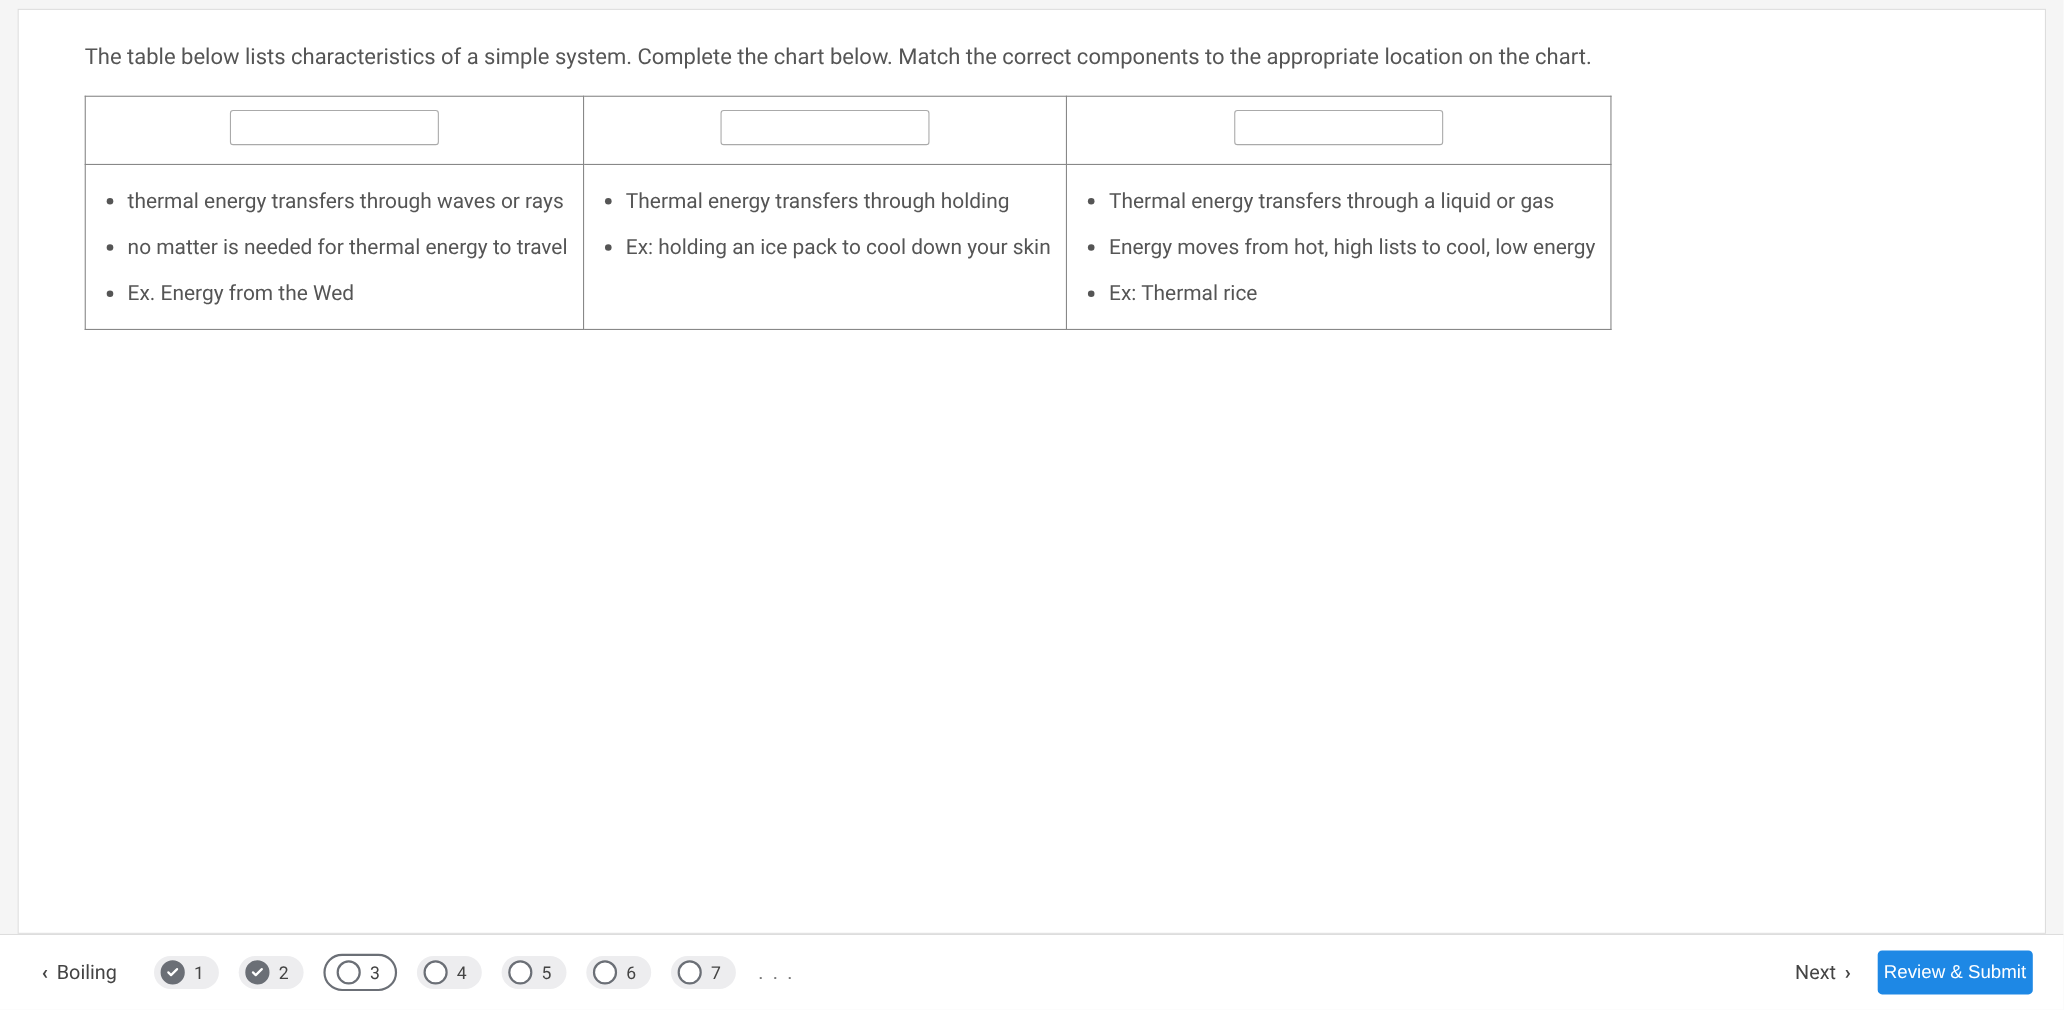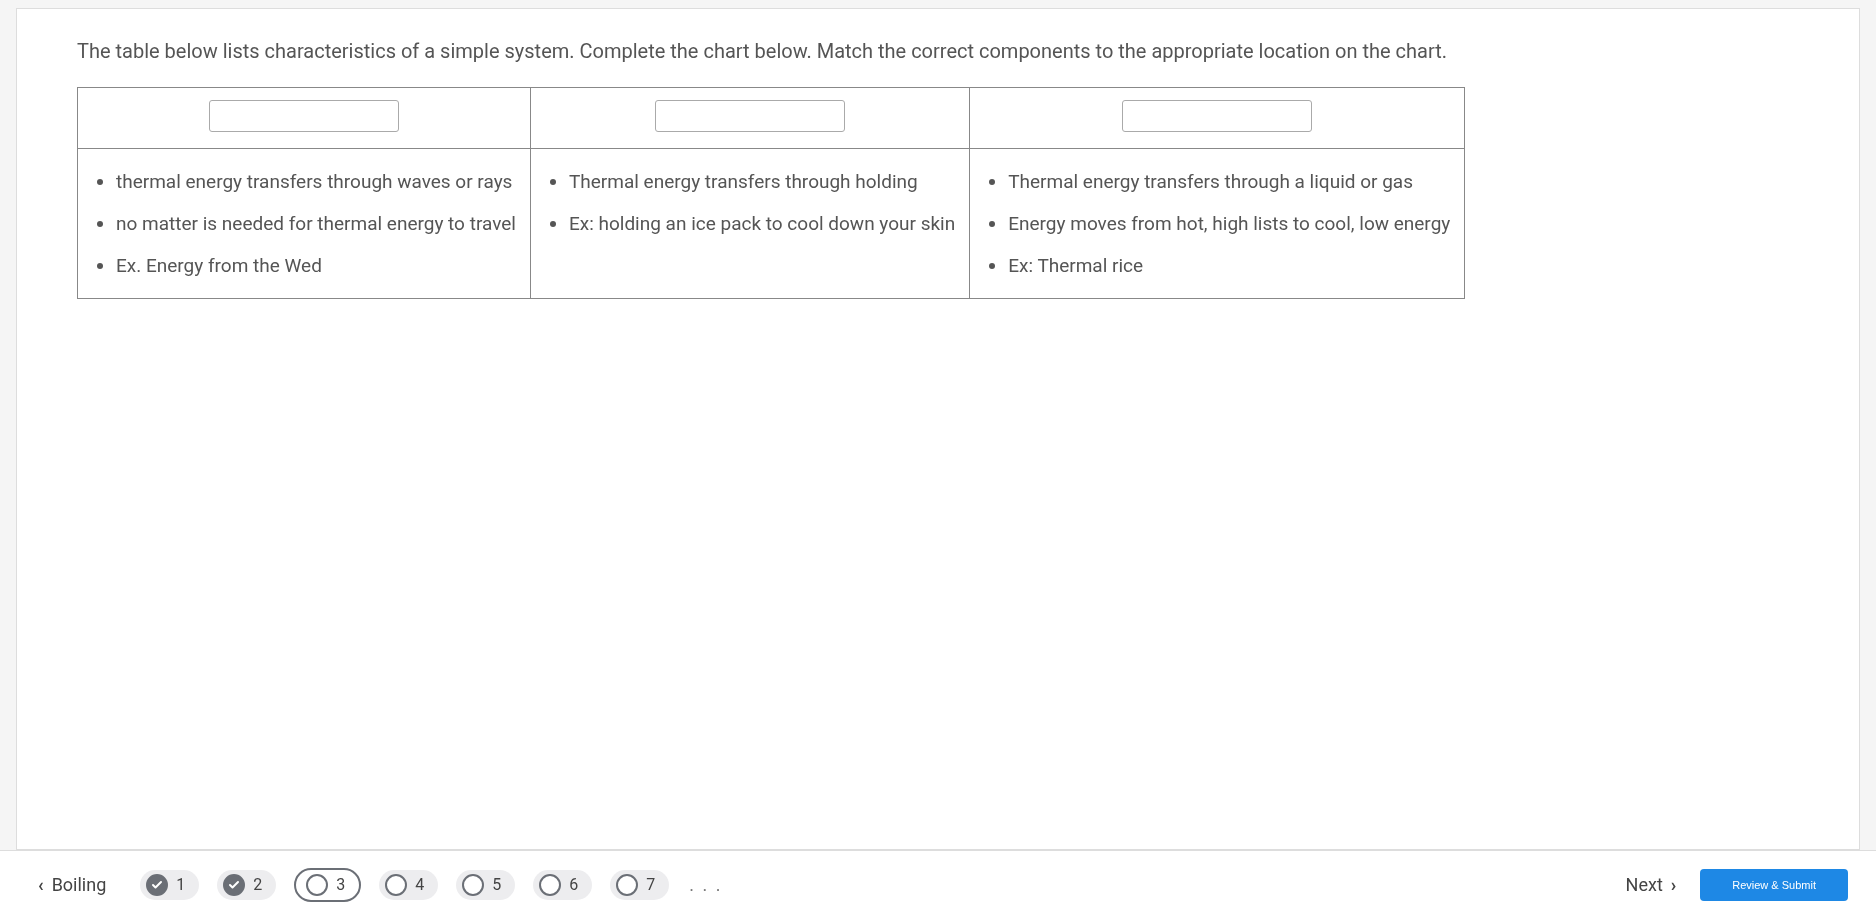--- a/index.html
+++ b/index.html
@@ -128,22 +128,22 @@
     font-size: 18px;
     letter-spacing: 2px;
     padding: 0 6px;
   }
   .spacer { flex: 1; }
   .review-btn {
     background: #1e88e5;
     color: #fff;
     border: none;
     border-radius: 4px;
-    padding: 10px 32px;
-    font-size: 11px;
+    padding: 10px 6px;
+    font-size: 17px;
     cursor: pointer;
   }
 </style>
 </head>
 <body>
 
 <div class="content-area">
   <p class="instruction">The table below lists characteristics of a simple system. Complete the chart below. Match the correct components to the appropriate location on the chart.</p>
 
   <table class="quiz-table">

